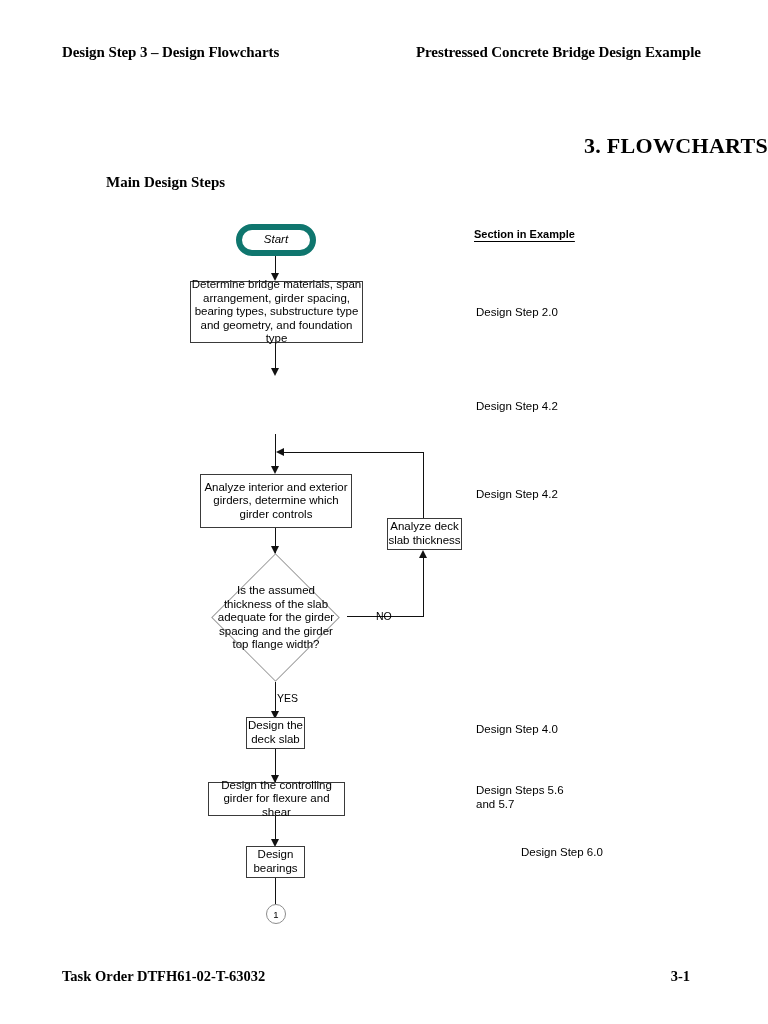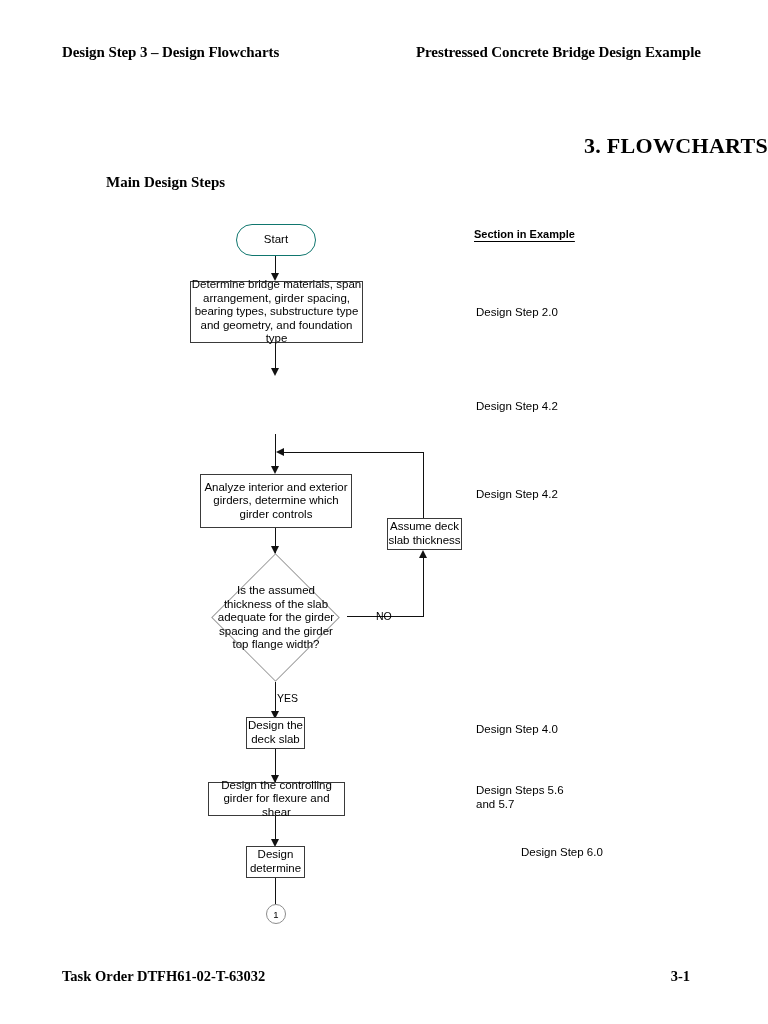--- a/index.html
+++ b/index.html
@@ -131,22 +131,23 @@
     display: flex;
     align-items: center;
     justify-content: center;
     white-space: pre-line;
     background: #ffffff;
   }
   .node.box {
     border: 1.3px solid #3a3a3a;
   }
   .node.terminator {
-    border: 1px solid #0f766e;
+    border: 6px solid #0f766e;
     border-radius: 999px;
+    font-style: italic;
   }
   .node.diamond-text {
     border: none;
     background: transparent;
     z-index: 3;
   }
   .diamond-shape {
     position: absolute;
     box-sizing: border-box;
     border: 1px solid #9a9a9a;
@@ -244,21 +245,21 @@
     <div class="arrow-down" style="left:271px; top:466px;"></div>
 
     <div class="hline" style="left:283px; top:452px; width:141px;"></div>
     <div class="arrow-left" style="left:276px; top:448px;"></div>
     <div class="vline" style="left:423px; top:452px; height:73px;"></div>
 
     <div class="node box" style="left:200px; top:474px; width:152px; height:54px;">Analyze interior and exterior
 girders, determine which
 girder controls</div>
 
-    <div class="node box" style="left:387px; top:518px; width:75px; height:32px;">Assume deck
+    <div class="node box" style="left:387px; top:518px; width:75px; height:32px;">Analyze deck
 slab thickness</div>
 
     <div class="vline" style="left:423px; top:558px; height:58px;"></div>
     <div class="arrow-up" style="left:419px; top:550px;"></div>
 
     <div class="vline" style="left:275px; top:528px; height:26px;"></div>
     <div class="arrow-down" style="left:271px; top:546px;"></div>
 
     <div class="diamond-shape" style="left:230px; top:572px; width:91px; height:91px;"></div>
     <div class="node diamond-text" style="left:205px; top:583px; width:142px; height:70px;">Is the assumed
@@ -280,21 +281,21 @@
     <div class="vline" style="left:275px; top:749px; height:33px;"></div>
     <div class="arrow-down" style="left:271px; top:775px;"></div>
 
     <div class="node box" style="left:208px; top:782px; width:137px; height:34px;">Design the controlling
 girder for flexure and shear</div>
 
     <div class="vline" style="left:275px; top:816px; height:29px;"></div>
     <div class="arrow-down" style="left:271px; top:839px;"></div>
 
     <div class="node box" style="left:246px; top:846px; width:59px; height:32px;">Design
-determine</div>
+bearings</div>
 
     <div class="vline" style="left:275px; top:878px; height:26px;"></div>
 
     <div class="connector" style="left:266px; top:904px; width:20px; height:20px;">1</div>
 
     <div class="side-label" style="top:305px;">Design Step 2.0</div>
     <div class="side-label" style="top:399px;">Design Step 4.2</div>
     <div class="side-label" style="top:487px;">Design Step 4.2</div>
     <div class="side-label" style="top:722px;">Design Step 4.0</div>
     <div class="side-label" style="top:783px;">Design Steps 5.6

